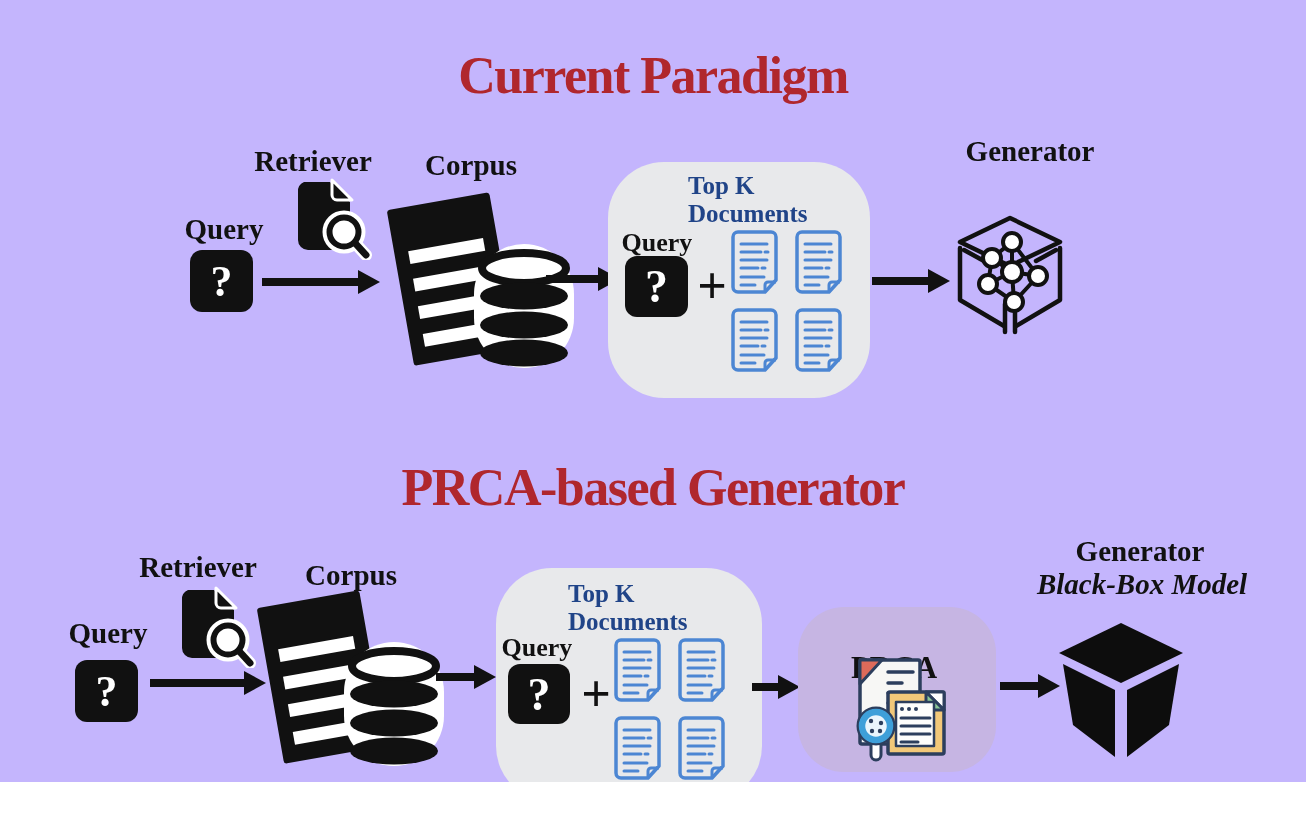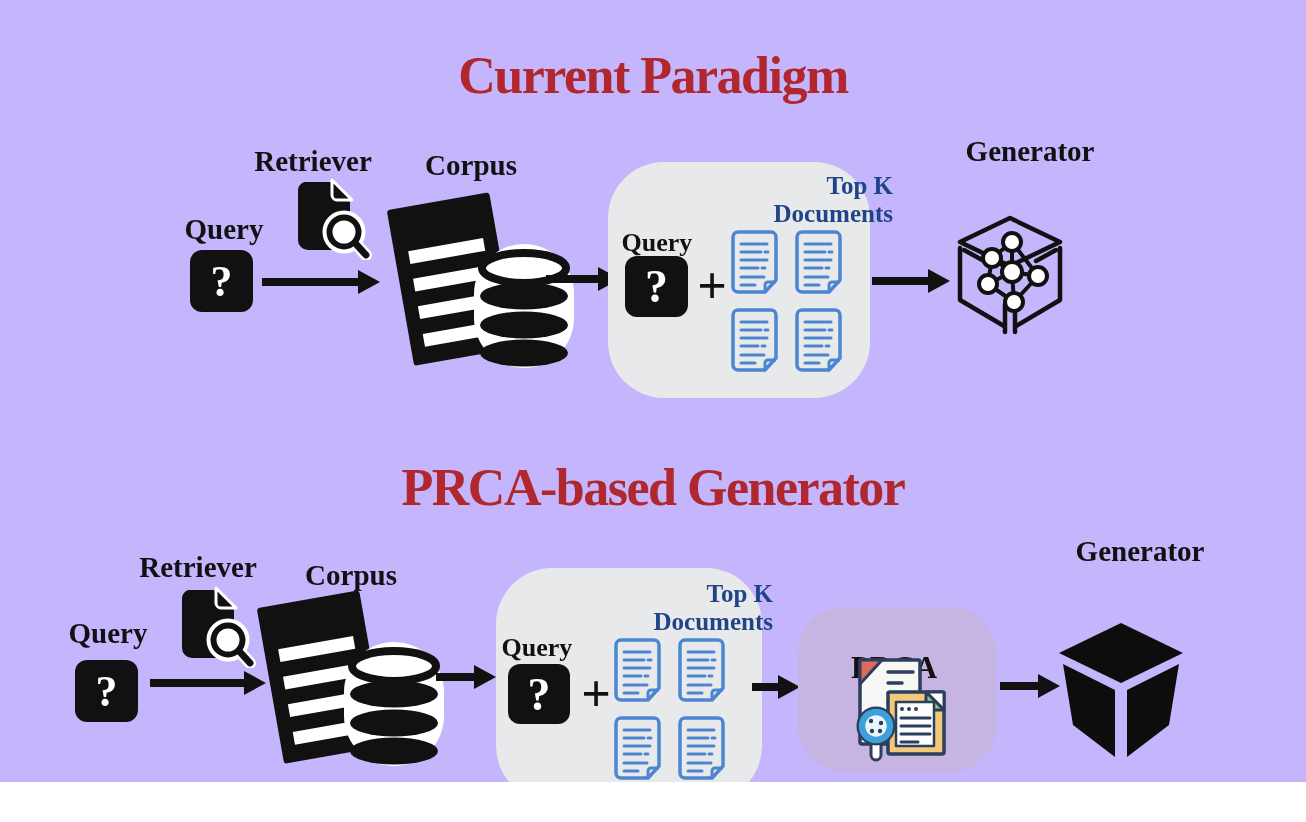--- a/index.html
+++ b/index.html
@@ -4,21 +4,21 @@
 <style>
   html,body{margin:0;padding:0;background:#fff;}
   #canvas{position:relative;width:1306px;height:782px;background:#c4b5fd;overflow:hidden;
           font-family:Liberation Serif, serif;}
   .title{position:absolute;left:0;width:1306px;text-align:center;
          font-size:52px;font-weight:700;letter-spacing:-1.5px;color:var(--title-red,#B0272D);}
   .lbl{position:absolute;text-align:center;font-weight:700;color:#111;
        font-size:29px;line-height:1.08;white-space:nowrap;}
   .lbl.small{font-size:26px;}
   .italic{font-style:italic;}
-  .topk{position:absolute;text-align:right;font-weight:700;
+  .topk{position:absolute;text-align:left;font-weight:700;
         color:var(--navy-text,#204488);font-size:25px;line-height:28px;}
   .qbox{position:absolute;background:#111;border-radius:12px;color:#fff;
         display:flex;align-items:center;justify-content:center;
         font-weight:700;font-size:44px;}
   .ctx{position:absolute;background:var(--box-gray,#E8E9EB);border-radius:56px;}
   .purple{position:absolute;background:var(--prca-purple,#C6B5E3);border-radius:46px;}
   .plus{position:absolute;font-weight:700;font-size:52px;color:#111;
         width:44px;text-align:center;line-height:1;}
   .arrow{position:absolute;height:8px;background:#111;}
   .arrow::after{content:"";position:absolute;left:100%;top:50%;transform:translateY(-50%);
@@ -324,20 +324,21 @@
           <circle cx="26" cy="75" r="2.2"></circle>
             <circle cx="34" cy="75" r="2.2"></circle>
         </g>
       </g>
     </svg>
   </div>
 
   <div class="arrow" style="left:1000px;top:682px;width:38px;"></div>
 
   <div class="lbl" style="left:990px;top:536px;width:300px;">Generator</div>
+  <div class="lbl italic" style="left:992px;top:569px;width:300px;">Black-Box Model</div>
 
   <div class="icon" style="left:1056px;top:620px;">
     <svg viewBox="0 0 130 140" width="130" height="140" fill="#0d0d0d">
       <path d="M65 3 L127 33 L65 63 L3 33 Z"></path>
       <path d="M7 44 L59 70 L59 137 L17 105 Z"></path>
       <path d="M123 44 L71 70 L71 137 L113 105 Z"></path>
     </svg>
   </div>
 
 </div>

